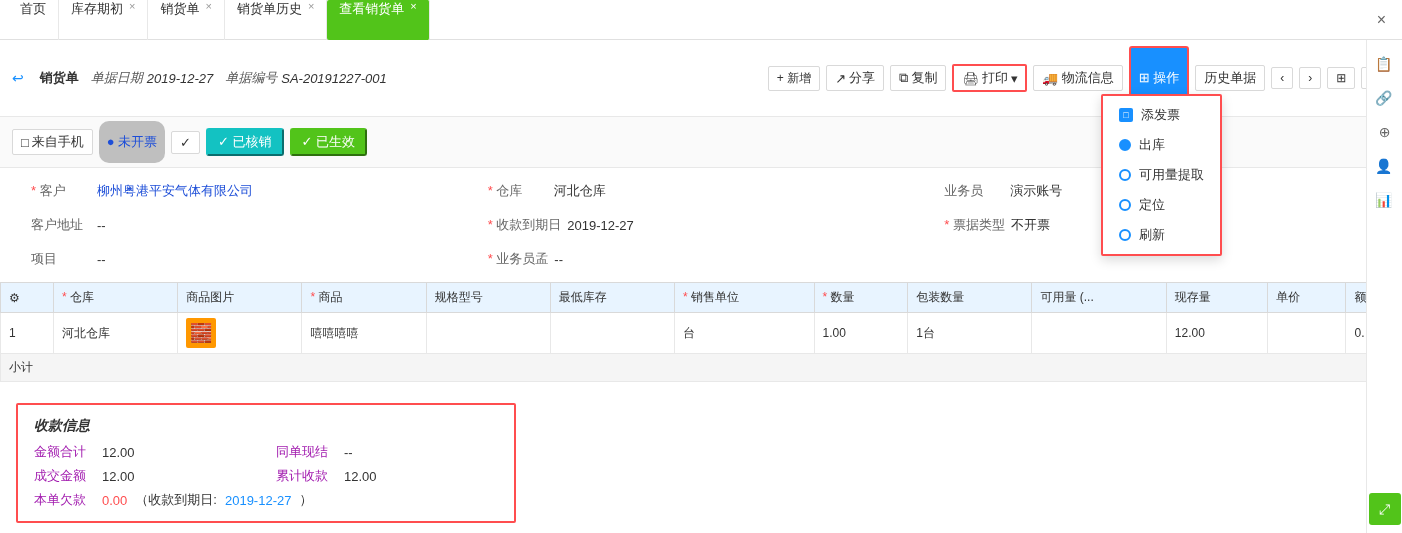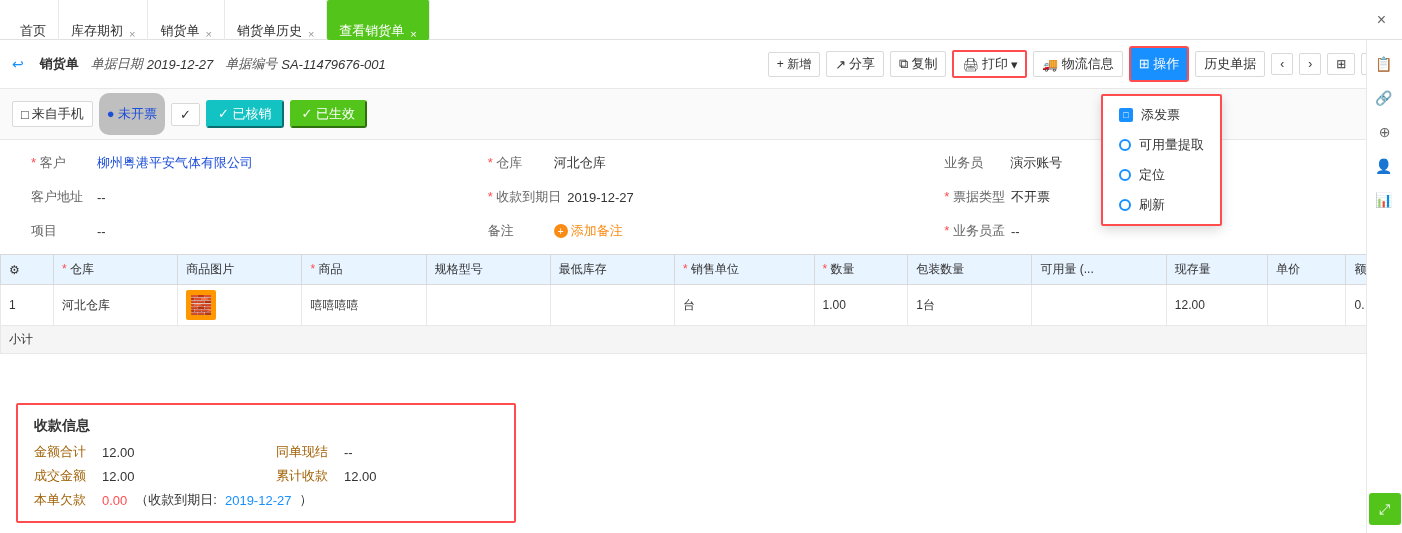--- a/index.html
+++ b/index.html
@@ -4,21 +4,21 @@
   <style>
     * { box-sizing: border-box; margin: 0; padding: 0; font-family: 'Microsoft YaHei', Arial, sans-serif; font-size: 13px; }
     body { background: #f0f2f5; width: 1402px; height: 533px; overflow: hidden; position: relative; }
 
     
     .tab-bar {
       display: flex; align-items: center; background: #fff; border-bottom: 1px solid #e0e0e0;
       padding: 0 8px; height: 40px;
     }
     .tab-item {
-      display: flex; align-items: flex-end; padding: 0 12px; height: 40px; cursor: pointer;
+      display: flex; align-items: flex-start; padding: 0 12px; height: 40px; cursor: pointer;
       color: #333; border-right: 1px solid #e8e8e8; white-space: nowrap;
     }
     .tab-item .close-btn { margin-left: 6px; color: #999; cursor: pointer; font-size: 11px; }
     .tab-item.green-tab { background: #52c41a; color: #fff; border-radius: 2px; }
     .tab-item.green-tab .close-btn { color: #fff; }
     .tab-close-global { margin-left: auto; font-size: 16px; color: #666; cursor: pointer; padding: 0 8px; }
 
     
     .main-area { background: #fff; height: 493px; display: flex; flex-direction: column; }
 
@@ -65,24 +65,24 @@
     tbody tr:nth-child(even) { background: #fafafa; }
     tbody td { padding: 5px 8px; border: 1px solid #e8e8e8; color: #333; font-size: 12px; }
     tbody tr.subtotal { background: #f5f5f5; }
     .product-img { width: 30px; height: 30px; background: #ff9800; border-radius: 2px; display: flex; align-items: center; justify-content: center; color: #fff; font-size: 18px; }
 
     
     .payment-info {
       border: 2px solid #ff4d4f; margin: 10px 16px; padding: 12px 16px;
       border-radius: 2px; max-width: 500px; background: #fff;
     }
-    .payment-title { font-weight: bold; color: #333; margin-bottom: 8px; font-size: 14px; }
+    .payment-title { font-weight: bold; color: #333; margin-bottom: 8px; font-size: 14px; font-style: italic; }
     .payment-grid { display: grid; grid-template-columns: 1fr 1fr; gap: 6px 20px; }
     .payment-row { display: flex; align-items: center; gap: 8px; }
-    .payment-label { color: #a16207; min-width: 60px; }
+    .payment-label { color: #a21caf; min-width: 60px; }
     .payment-value { color: #333; }
     .payment-value.orange { color: #ff4d4f; }
     .payment-value.blue-date { color: #1890ff; }
 
     
     .dropdown-menu {
       position: absolute; top: 94px; right: 180px; background: #fff;
       border: 2px solid #ff4d4f; border-radius: 2px; box-shadow: 0 4px 12px rgba(0,0,0,0.15);
       z-index: 100; min-width: 120px; padding: 4px 0;
     }
@@ -105,21 +105,21 @@
       cursor: pointer; color: #666; border-radius: 3px; font-size: 14px;
     }
     .sidebar-icon.active-green { background: #52c41a; color: #fff; margin-top: auto; }
 
     
     .print-btn-highlighted {
       border: 2px solid #ff4d4f !important; color: #333; background: #fff;
     }
     
     .op-btn-highlighted {
-      background: #1890ff; color: #fff; border: 2px solid #ff4d4f; padding: 7px 8px; border-radius: 3px;
+      background: #1890ff; color: #fff; border: 2px solid #ff4d4f; padding: 21px 8px; border-radius: 3px;
     }
   </style>
 </head>
 <body>
 
 <div class="tab-bar">
   <div class="tab-item">
     <span>首页</span>
   </div>
   <div class="tab-item">
@@ -146,21 +146,21 @@
   <div class="toolbar">
     <div class="doc-info">
       <span class="doc-icon">↩</span>
       <span class="doc-type">销货单</span>
       <div class="doc-field">
         <span>单据日期</span>
         <span class="doc-value">2019-12-27</span>
       </div>
       <div class="doc-field">
         <span>单据编号</span>
-        <span class="doc-value">SA-11479676-001</span>
+        <span class="doc-value">SA-20191227-001</span>
       </div>
     </div>
     <div class="toolbar-actions">
       <button class="btn">+ 新增</button>
       <button class="btn">
         <span>↗</span>
         <span>分享</span>
       </button>
       <button class="btn">
         <span>⧉</span>
@@ -232,27 +232,20 @@
       <span class="form-label required">收款到期日</span>
       <span class="form-value">2019-12-27</span>
     </div>
     <div class="form-row">
       <span class="form-label required">票据类型</span>
       <span class="form-value">不开票</span>
     </div>
     <div class="form-row">
       <span class="form-label">项目</span>
       <span class="form-value">--</span>
-    </div>
-    <div class="form-row">
-      <span class="form-label">备注</span>
-      <span class="form-value link" style="color:#fa8c16; display:flex; align-items:center; gap:3px;">
-        <span style="background:#fa8c16;color:#fff;border-radius:50%;width:14px;height:14px;display:flex;align-items:center;justify-content:center;font-size:10px;">+</span>
-        <span>添加备注</span>
-      </span>
     </div>
     <div class="form-row">
       <span class="form-label required">业务员孟</span>
       <span class="form-value">--</span>
     </div>
   </div>
 
   <div class="table-area">
     <table>
       <thead>
@@ -329,20 +322,24 @@
 </div>
 
 <div class="dropdown-menu">
   <div class="dropdown-item">
     <div class="dropdown-icon-square">
       <span style="color:#fff;font-size:9px;">□</span>
     </div>
     <span>添发票</span>
   </div>
   <div class="dropdown-item">
+    <div class="dropdown-icon-circle blue"></div>
+    <span>出库</span>
+  </div>
+  <div class="dropdown-item">
     <div class="dropdown-icon-circle empty"></div>
     <span>可用量提取</span>
   </div>
   <div class="dropdown-item">
     <div class="dropdown-icon-circle empty"></div>
     <span>定位</span>
   </div>
   <div class="dropdown-item">
     <div class="dropdown-icon-circle empty"></div>
     <span>刷新</span>

